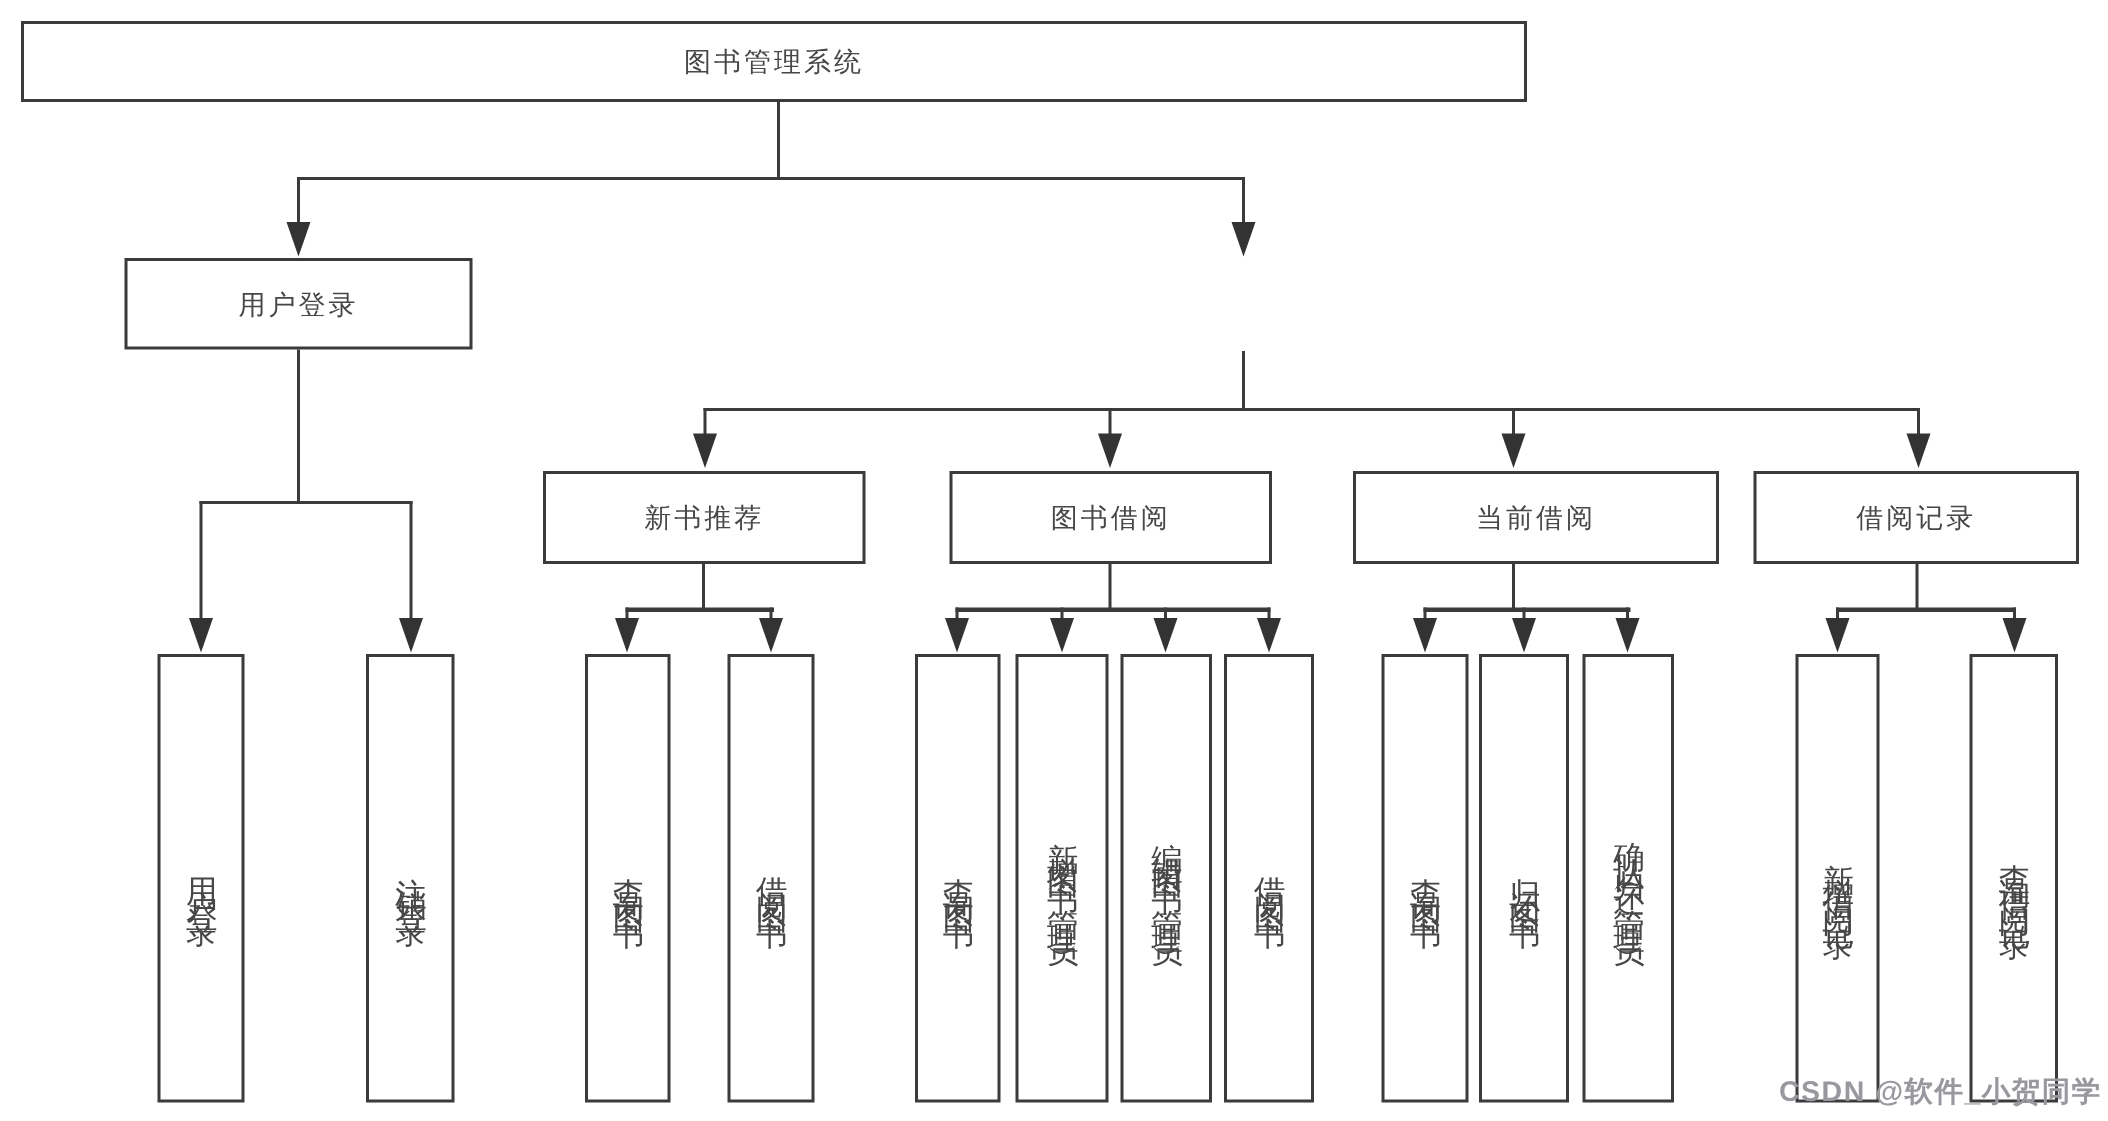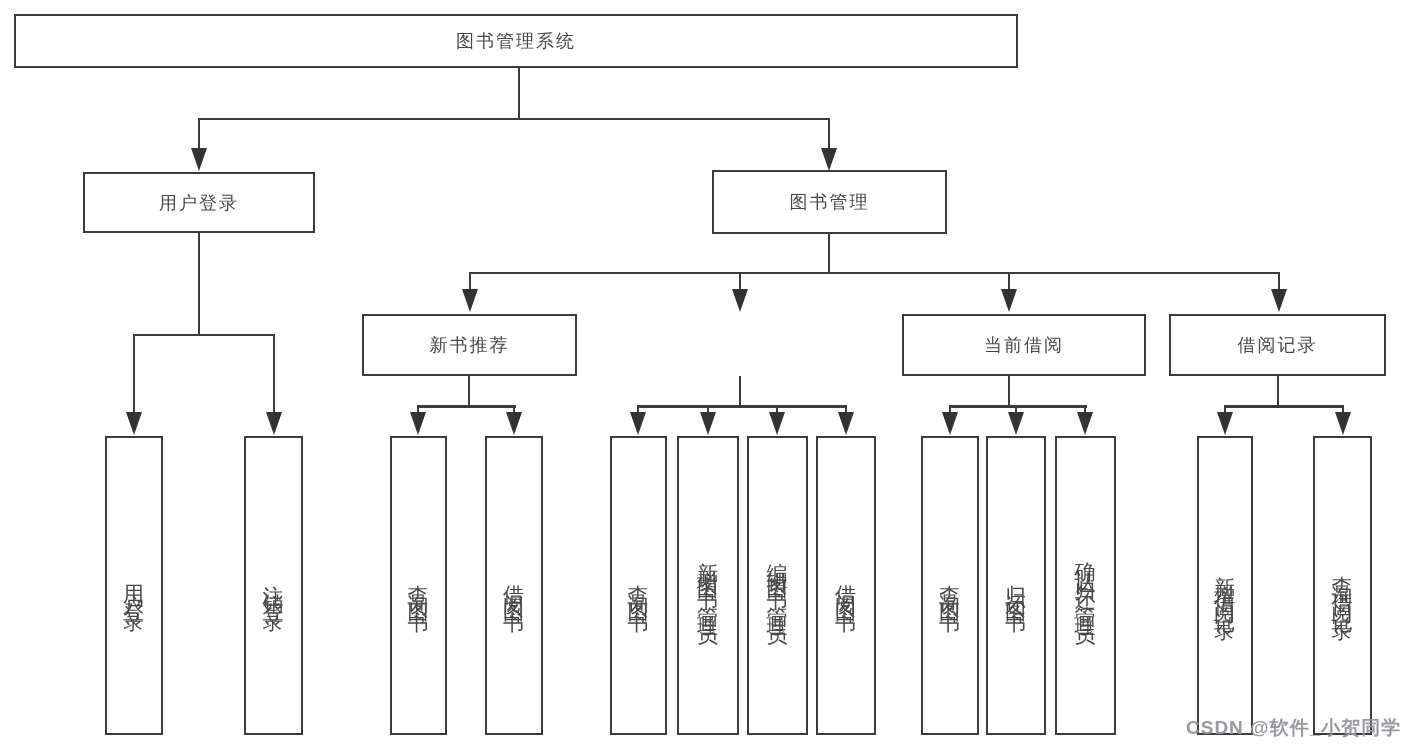--- a/index.html
+++ b/index.html
@@ -52,28 +52,28 @@
 <div id="canvas">
 
   <div class="node hnode" style="left:14px;top:14px;width:1004px;height:54px;">
     <span>图书管理系统</span>
   </div>
 
   <div class="node hnode" style="left:83px;top:172px;width:232px;height:61px;">
     <span>用户登录</span>
   </div>
 
-  <div class="node hnode" style="left:712px;top:170px;width:235px;height:64px;">
-    <span>图书管理</span>
-  </div>
 
   <div class="node hnode" style="left:362px;top:314px;width:215px;height:62px;">
     <span>新书推荐</span>
   </div>
 
+  <div class="node hnode" style="left:633px;top:314px;width:215px;height:62px;">
+    <span>图书借阅</span>
+  </div>
 
   <div class="node hnode" style="left:902px;top:314px;width:244px;height:62px;">
     <span>当前借阅</span>
   </div>
 
   <div class="node hnode" style="left:1169px;top:314px;width:217px;height:62px;">
     <span>借阅记录</span>
   </div>
 
   <div class="node leaf" style="left:105px;top:436px;width:58px;height:299px;">

